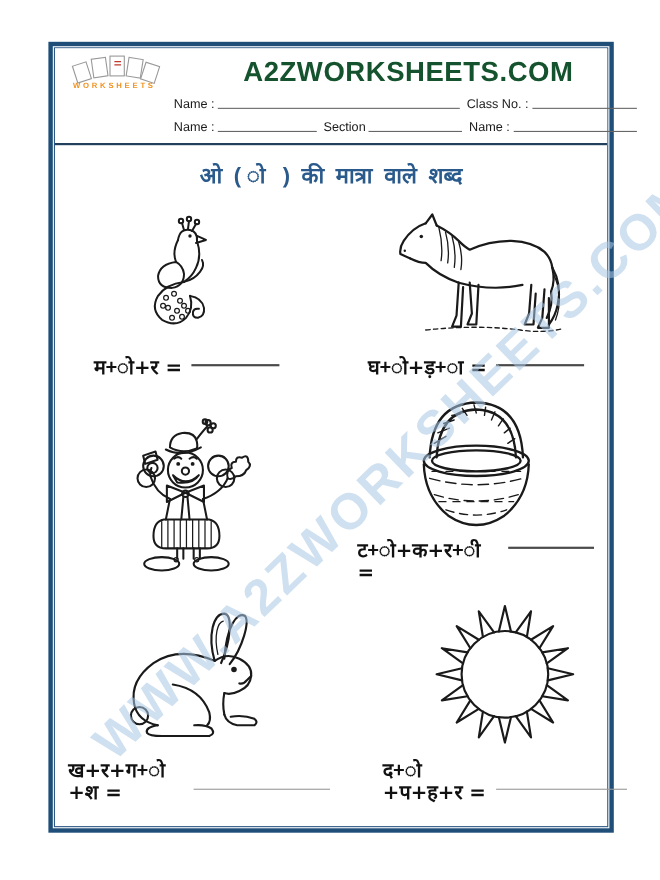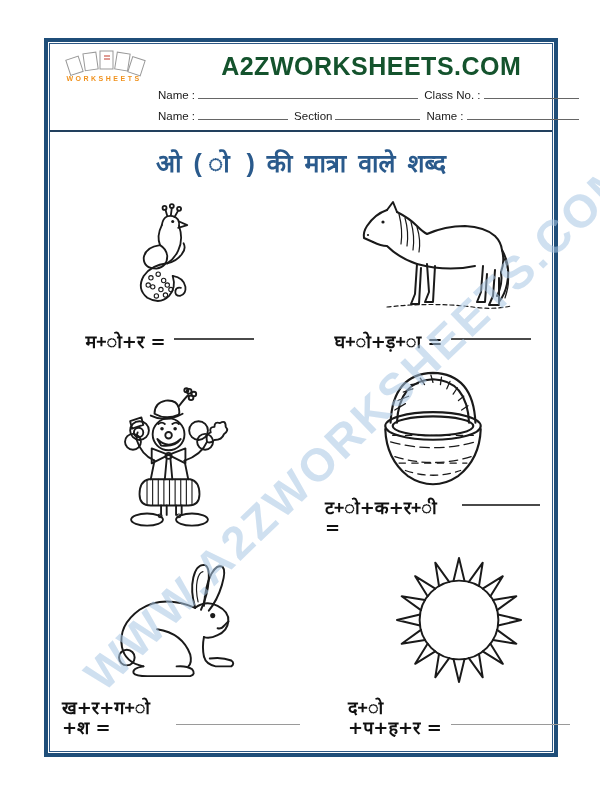--- a/index.html
+++ b/index.html
@@ -32,21 +32,21 @@
     letter-spacing:.5px;margin:2px 0 8px;
   }
   .field-row{display:flex;align-items:flex-end;font-size:11.5px;color:#1a1a1a;margin-bottom:9px;}
   .field-row:last-child{margin-bottom:4px;}
   .field-label{white-space:nowrap;}
   .fill-line{border-bottom:1px solid #666;height:1px;align-self:flex-end;margin:0 6px 2px 3px;}
   .grow{flex:1;}
   .w95{width:95px;} .w90{width:90px;} .w85{width:85px;} .w112{width:112px;flex:1;}
   
   .sheet-title{
-    text-align:center;color:#2a5a8c;font-weight:700;font-size:25px;
+    text-align:center;color:#2a5a8c;font-weight:700;font-size:20px;
     margin:13px 0 2px;word-spacing:5px;position:relative;z-index:2;
   }
   
   .content{padding:2px 12px 0;position:relative;z-index:1;}
   .ex-row{display:flex;gap:48px;}
   .cell{width:50%;display:flex;flex-direction:column;align-items:center;justify-content:flex-end;box-sizing:border-box;}
   .r1{height:178px;} .r2{height:186px;} .r3{height:196px;}
   .img-box{flex:1;display:flex;align-items:center;justify-content:center;}
   .label-row{display:flex;align-items:flex-start;margin:4px 0 8px;}
   .word-label{

